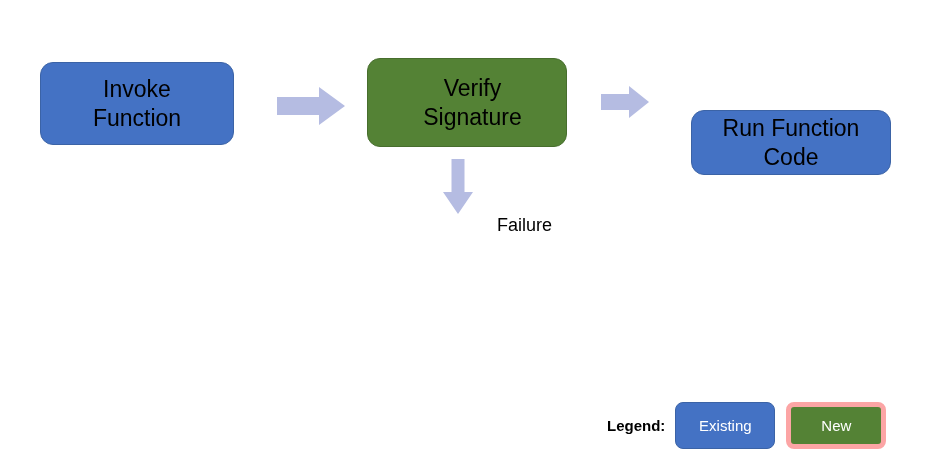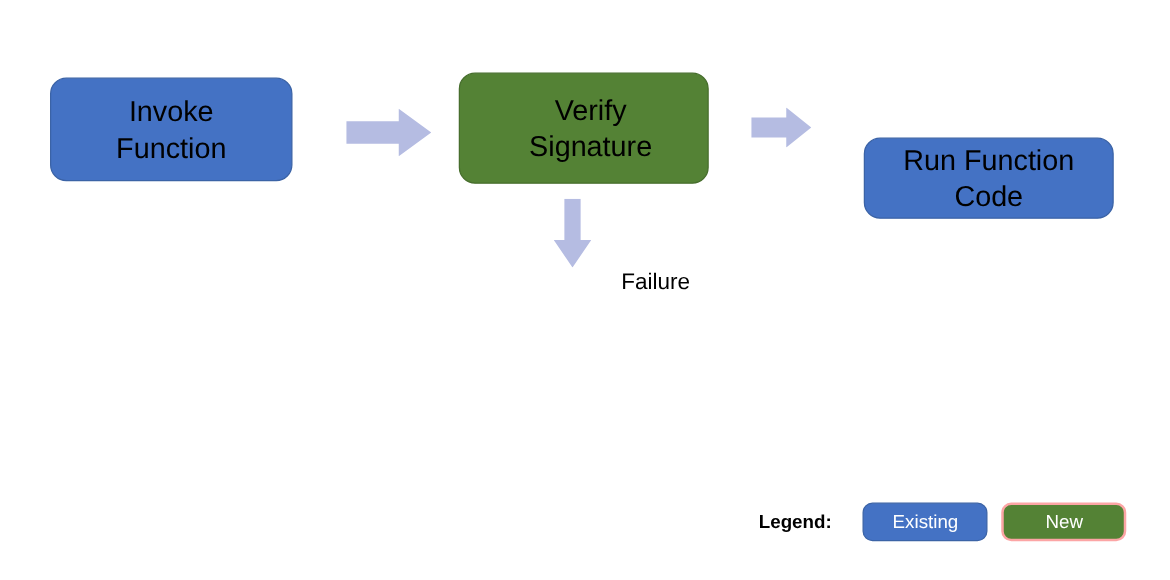--- a/index.html
+++ b/index.html
@@ -61,42 +61,42 @@
     position: absolute;
     left: 607px;
     top: 402px;
     display: flex;
     align-items: center;
   }
   .legend-title {
     color: #000000;
     font-size: 15px;
     font-weight: bold;
-    margin-right: 25px;
+    margin-right: 10px;
     line-height: 31px;
   }
   .legend-chip {
     width: 100px;
-    height: 31px;
+    height: 47px;
     border-radius: 8px;
     display: flex;
     align-items: center;
     justify-content: center;
     color: #ffffff;
     font-size: 15px;
     box-sizing: border-box;
   }
   .legend-chip.existing {
     background: #4472C4;
     border: 1px solid #3b63a6;
     margin-right: 11px;
   }
   .legend-chip.new {
     background: #548235;
-    border: 2px solid #fca5a5;
+    border: 5px solid #fca5a5;
   }
 </style>
 </head>
 <body>
 
 <div class="stage">
 
   <div id="node-invoke" class="node existing">Invoke
 Function</div>
 

